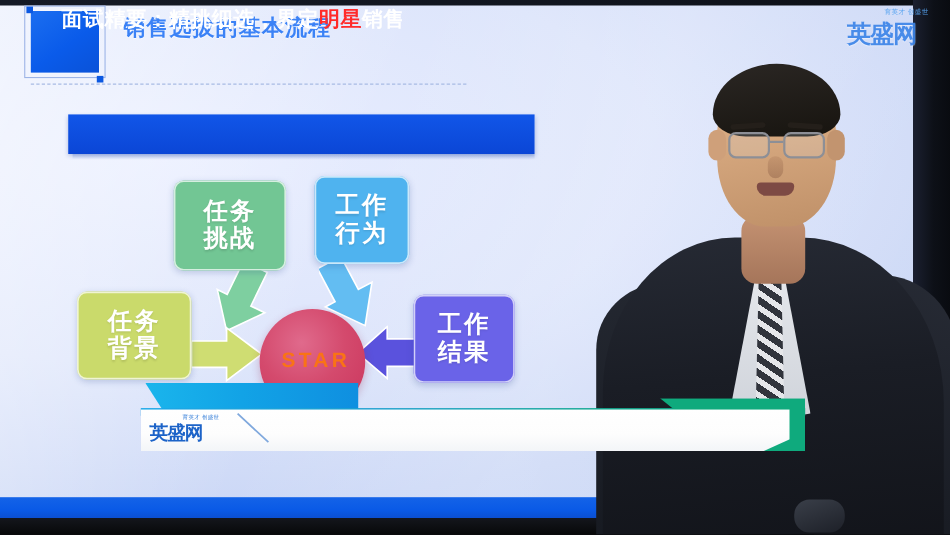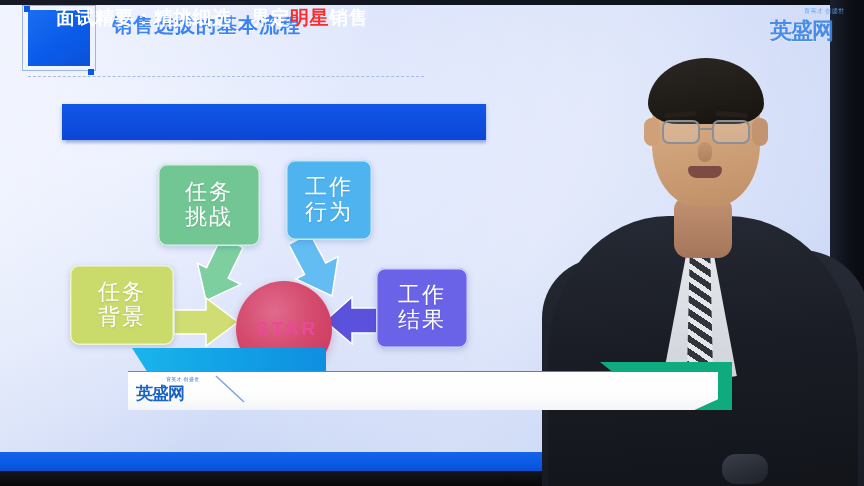--- a/index.html
+++ b/index.html
@@ -80,40 +80,40 @@
   .hl-red { color:#ff2b2b; }
   .sub-banner-shadow {
     position:absolute; left:66px; top:140px; width:420px; height:5px;
     background:linear-gradient(180deg, rgba(70,110,200,.30), rgba(70,110,200,0));
   }
 
   
   .node {
     position:absolute; border-radius:9px;
     display:flex; flex-direction:column; align-items:center; justify-content:center;
-    color:#ffffff; font-size:22px; line-height:1.12; font-weight:400;
+    color:#ffffff; font-size:22px; line-height:1.12; font-weight:700;
     letter-spacing:2px;
     box-shadow:0 2px 6px rgba(40,70,140,.22), inset 0 0 0 1.5px rgba(255,255,255,.7);
     text-shadow:0 1px 2px rgba(0,0,0,.12);
   }
   .node span { display:block; }
   #node-task-challenge { left:158px; top:164px; width:102px; height:82px; background:#72c694; }
   #node-work-behavior  { left:286px; top:160px; width:86px;  height:80px; background:#4fb3ef; }
   #node-task-bg        { left:70px;  top:265px; width:104px; height:80px; background:#cada6b; }
   #node-work-result    { left:376px; top:268px; width:92px;  height:80px; background:#6a63e8; }
 
   .star-circle {
     position:absolute; left:236px; top:281px; width:96px; height:96px;
     border-radius:50%;
     background:radial-gradient(circle at 40% 32%, #e06a8c 0%, #d44a6d 45%, #c9335b 100%);
     box-shadow:0 3px 8px rgba(150,40,80,.3);
   }
   .star-label {
     position:absolute; left:236px; top:318px; width:80px;
-    text-align:center; color:#ec4899; font-size:19px; font-weight:bold; letter-spacing:3px;padding-left:20px;
+    text-align:center; color:#f97316; font-size:19px; font-weight:bold; letter-spacing:3px;padding-left:20px;
   }
 
   .arrow { position:absolute; }
 
   
   .kp-tab {
     position:absolute; left:132px; top:348px; width:194px; height:25px;
     background:linear-gradient(90deg,#1ab5ec 0%,#12a3e6 45%,#0f8fe0 100%);
     clip-path: polygon(0 0, 100% 0, 100% 100%, 16px 100%);
   }

